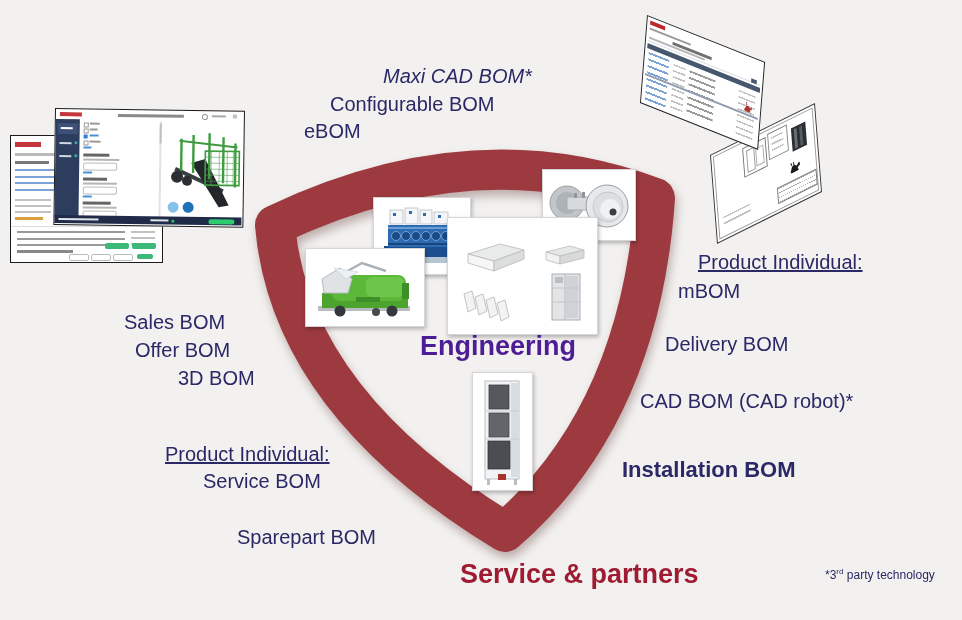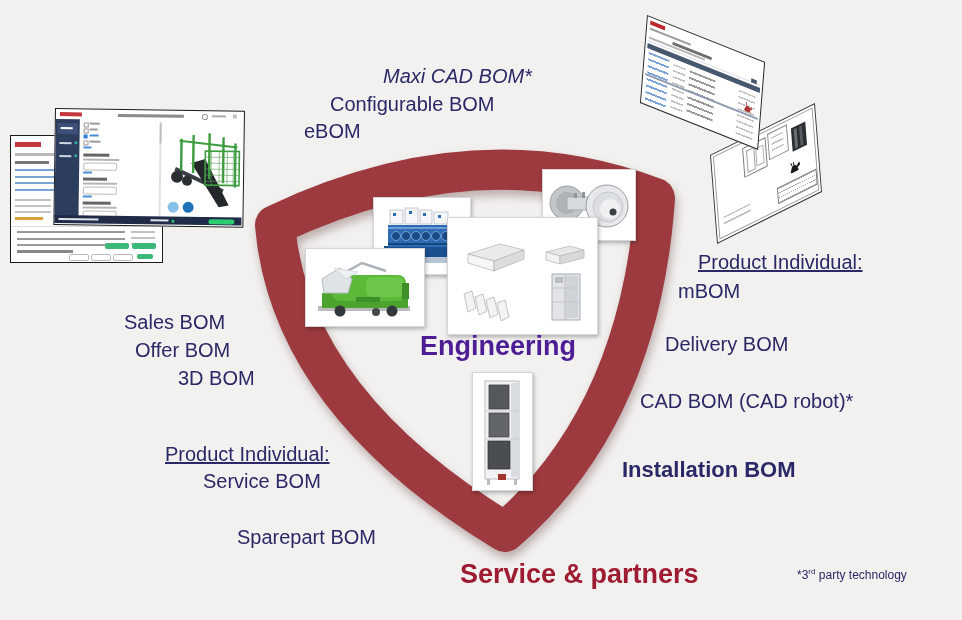--- a/index.html
+++ b/index.html
@@ -4,21 +4,21 @@
 <style>
   html,body{margin:0;padding:0;}
   .canvas{position:relative;width:962px;height:620px;background:#f2f1ef;overflow:hidden;
           font-family:"Liberation Sans",sans-serif;}
   
   .lbl{position:absolute;font-size:20px;color:#2a2866;white-space:nowrap;}
   .lbl.underline{text-decoration:underline;}
   .head{position:absolute;font-size:23px;font-weight:bold;color:#9e1b32;line-height:32px;white-space:nowrap;}
   .eng{position:absolute;font-size:27px;font-weight:bold;color:#4c1d95;white-space:nowrap;}
   .install{position:absolute;font-size:22px;color:#2a2866;white-space:nowrap;font-weight:bold;}
-  .footnote{position:absolute;font-size:12px;color:#2a2866;white-space:nowrap;}
+  .footnote{position:absolute;font-size:12px;color:#2a2866;white-space:nowrap;margin-left:28px;}
   .footnote sup{font-size:8px;}
   
   .photo{position:absolute;background:#fff;border:1px solid #d6d6d6;
          box-shadow:1px 2px 4px rgba(0,0,0,.28);}
   
   .screen{position:absolute;background:#fff;border:2px solid #1b1b1b;box-sizing:border-box;}
   .abs{position:absolute;}
   .bar{position:absolute;background:#999;height:2.5px;}
   .lines-blue{position:absolute;background:repeating-linear-gradient(#7ca3d6 0 2px,transparent 2px 6.5px);}
   .lines-gray{position:absolute;background:repeating-linear-gradient(#9a9a9a 0 2px,transparent 2px 6.5px);}

